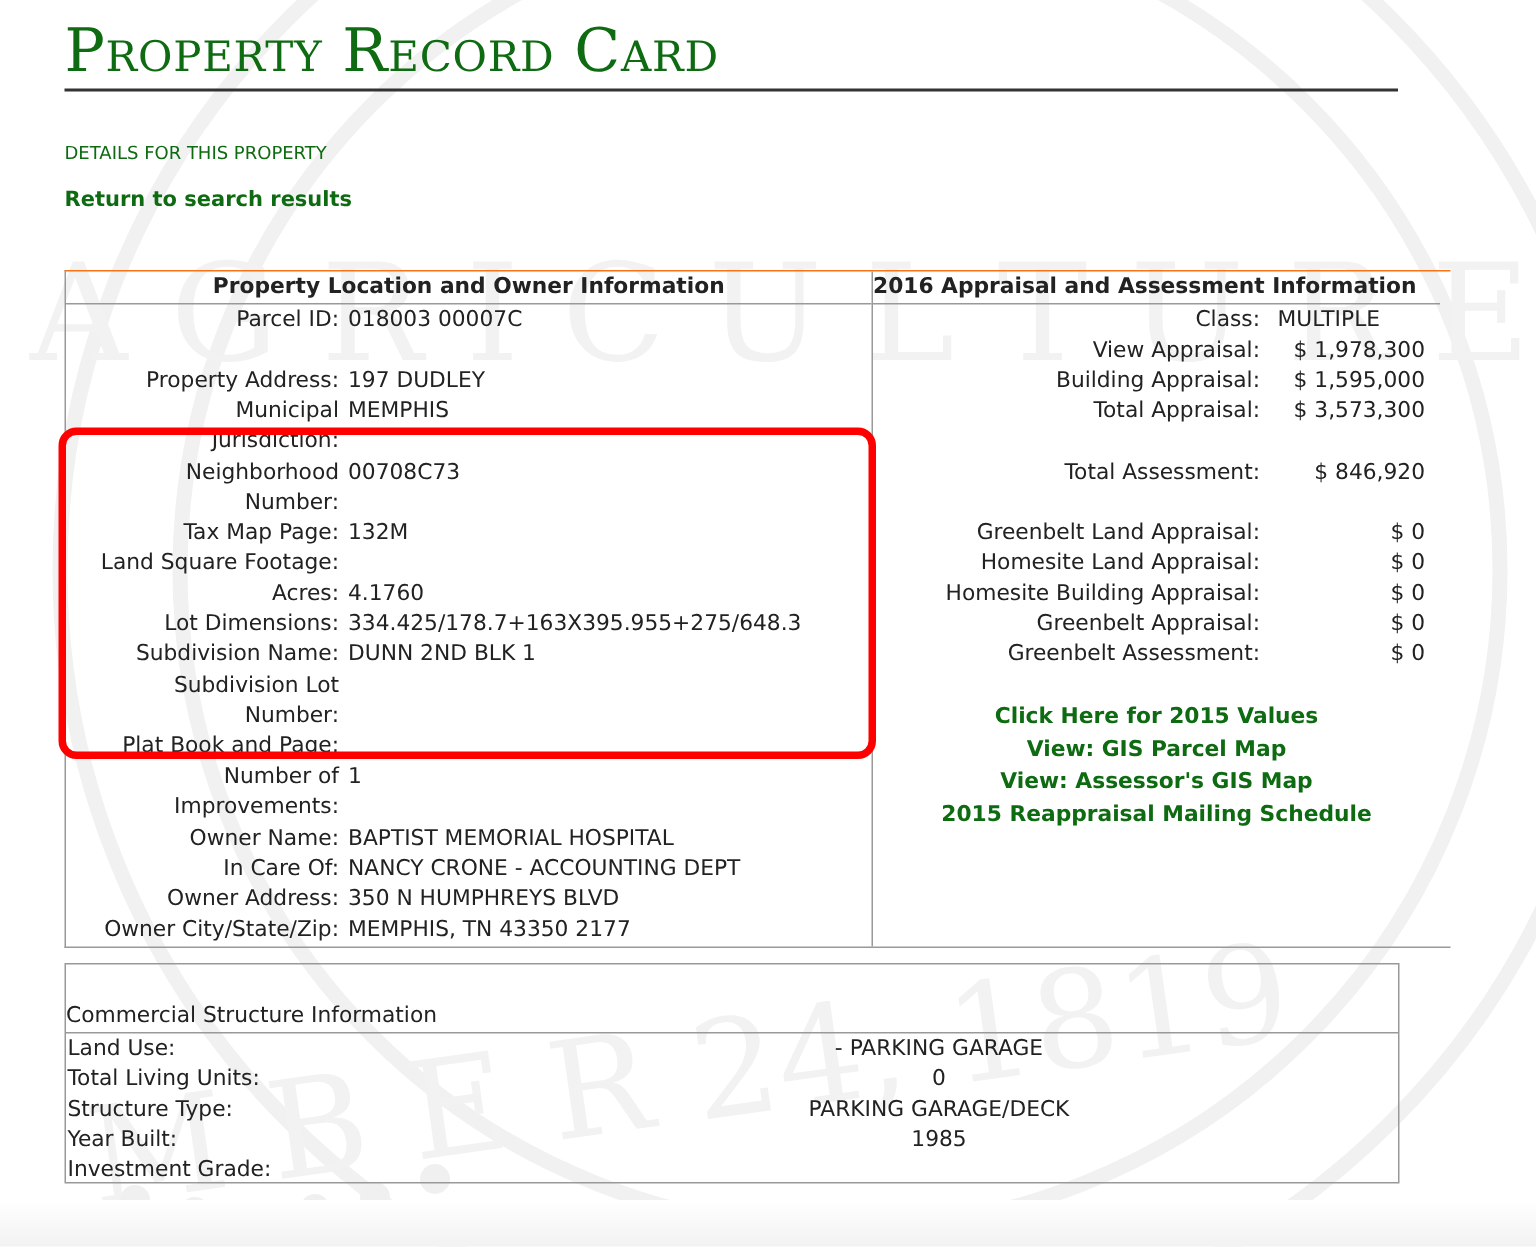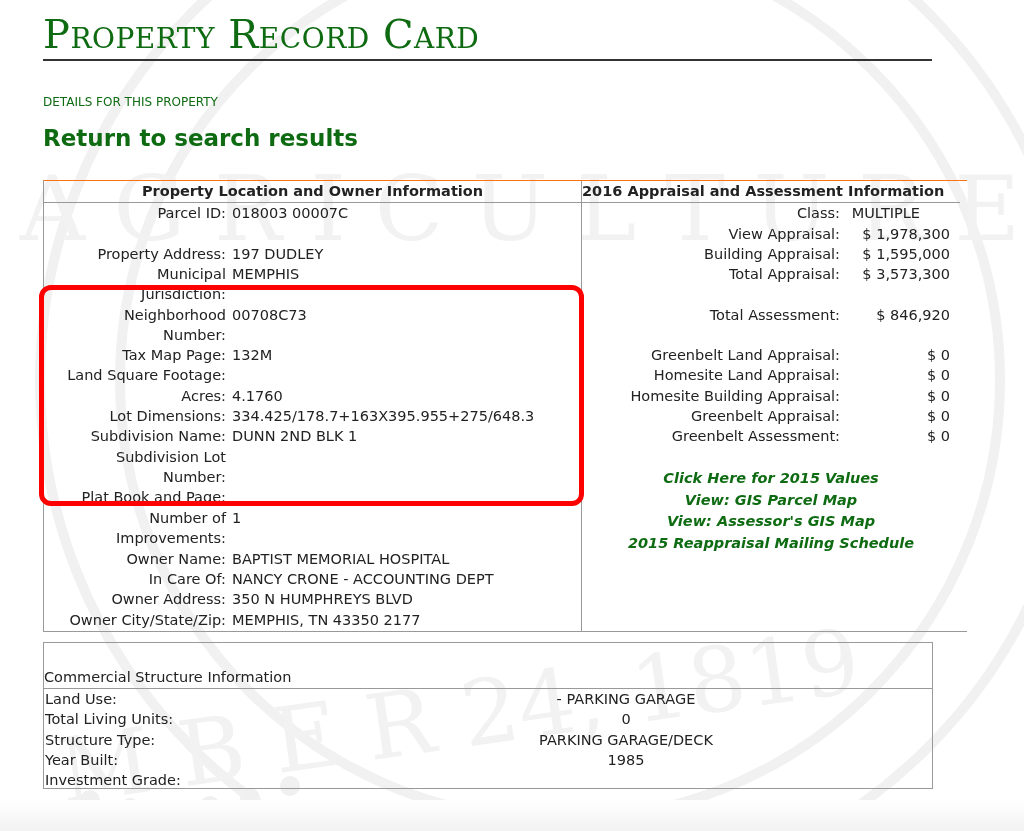--- a/index.html
+++ b/index.html
@@ -22,21 +22,21 @@
     line-height: 48px; margin: 0; font-weight: normal; text-align: right;
   }
   .title-rule {
     position: absolute; left: 43px; top: 59px; width: 889px; height: 2px;
     background: #333;
   }
   .subtitle {
     position: absolute; left: 43px; top: 95px; color: #0e6b12; font-size: 12px;
   }
   .return-link {
-    position: absolute; left: 43px; top: 125px; color: #0e6b12; font-size: 23px; font-weight: bold;
+    position: absolute; left: 43px; top: 125px; color: #0e6b12; font-size: 14px; font-weight: bold;
     text-decoration: none; cursor: pointer;
   }
 
   
   .main-table {
     position: absolute; left: 43px; top: 180px; width: 923px; height: 450px;
     border-top: 1px solid #f97316; border-bottom: 1px solid #999; border-left: 1px solid #999;
     font-size: 14.5px;
   }
   .col-left {
@@ -244,21 +244,21 @@
       </div>
       <div class="rv" style="top:225px; left:0; width:378px;">
         <span class="k">Greenbelt Appraisal:</span>
         <span class="v">$ 0</span>
       </div>
       <div class="rv" style="top:245px; left:0; width:378px;">
         <span class="k">Greenbelt Assessment:</span>
         <span class="v">$ 0</span>
       </div>
 
-      <div class="links" style="top:287px;font-style:italic;">
+      <div class="links" style="top:287px;">
         <a>Click Here for 2015 Values</a>
         <a>View: GIS Parcel Map</a>
         <a>View: Assessor's GIS Map</a>
         <a>2015 Reappraisal Mailing Schedule</a>
       </div>
     </div>
   </div>
 
   <div class="highlight"></div>
 

